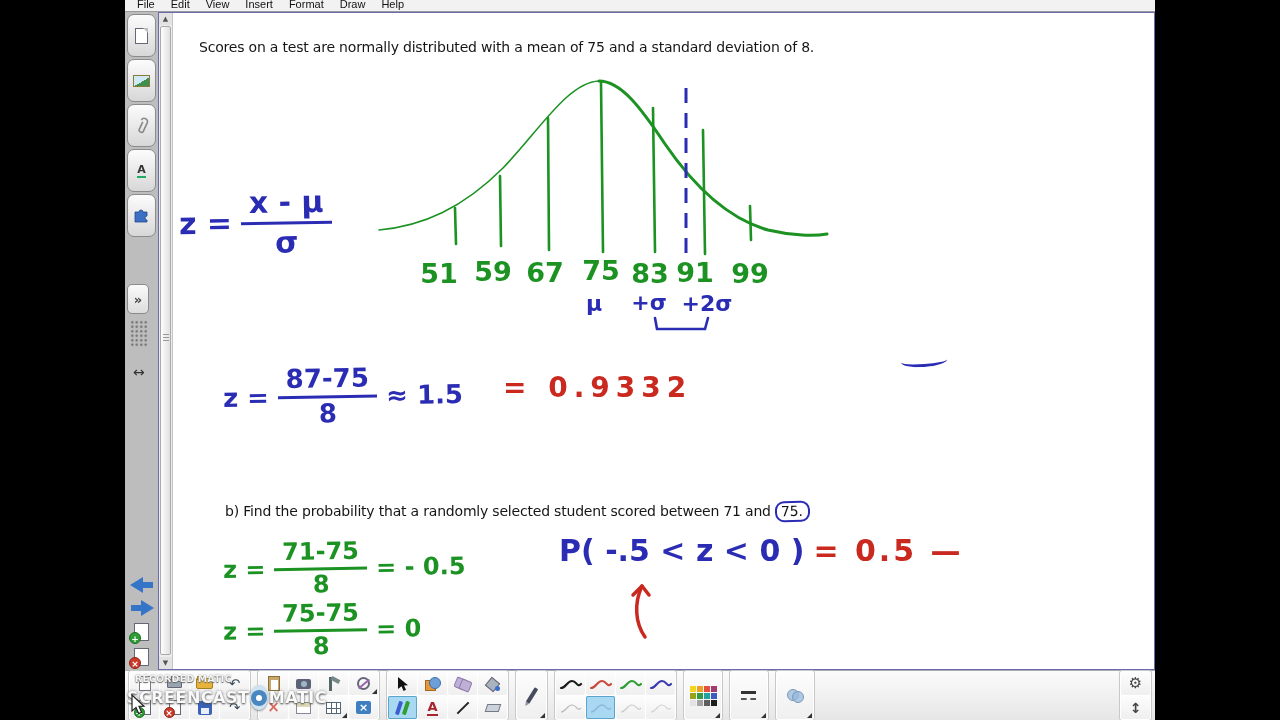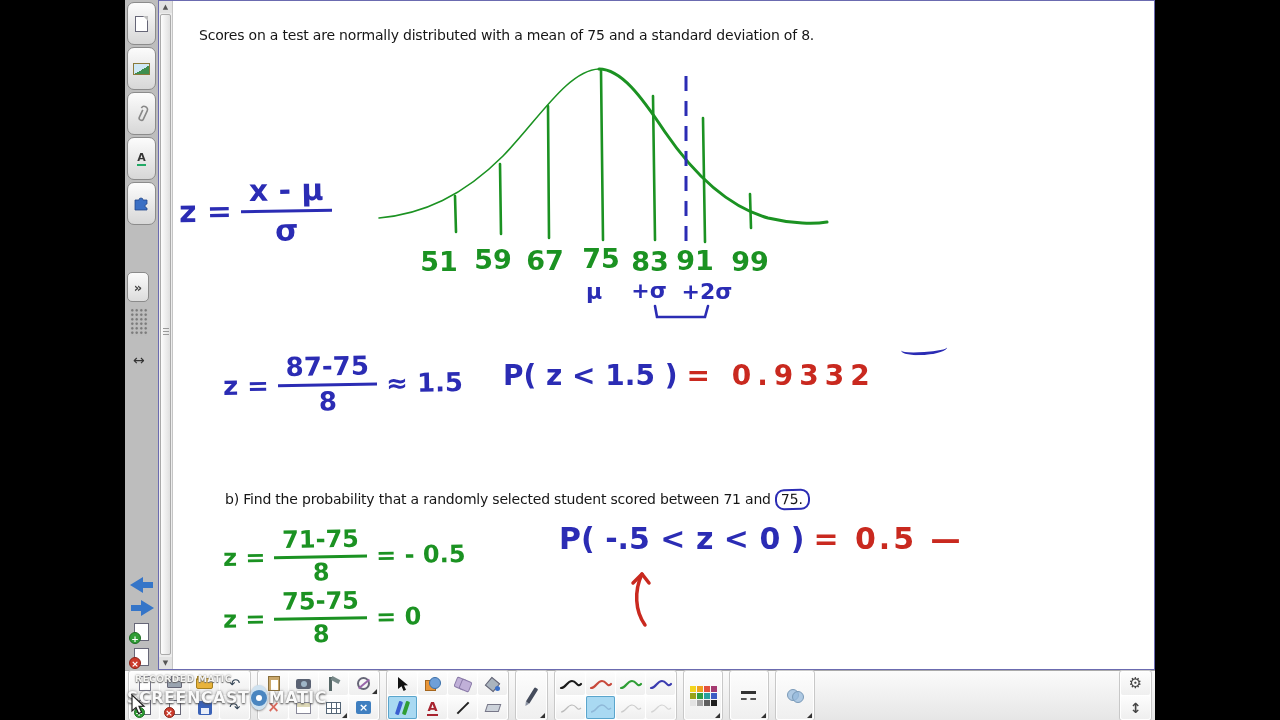--- a/index.html
+++ b/index.html
@@ -174,20 +174,29 @@
                    display:flex; align-items:center; justify-content:center; }
   .wm-logo .dot { width:6px; height:6px; border-radius:50%; background:#fff; }
 
   .cursor { position:absolute; left:130px; top:694px; z-index:9; }
 </style>
 </head>
 <body>
 
 <div class="app">
 
+  <div class="menubar">
+    <span class="menu-item">File</span>
+    <span class="menu-item">Edit</span>
+    <span class="menu-item">View</span>
+    <span class="menu-item">Insert</span>
+    <span class="menu-item">Format</span>
+    <span class="menu-item">Draw</span>
+    <span class="menu-item">Help</span>
+  </div>
 
   <div class="main">
 
     <div class="sidebar">
       <div class="side-tab">
           <div class="ic-page"></div>
         </div>
       <div class="side-tab">
           <div class="ic-img"></div>
         </div>
@@ -280,21 +289,20 @@
 
         <div class="hw-row ink-blue" style="left:50px; top:350px; font-size:26px; font-weight:bold; transform:rotate(-1deg);">
           <span>z =</span>
           <span class="frac frac-blue">
             <span class="num">87-75</span>
             <span class="den">8</span>
           </span>
           <span>≈ 1.5</span>
         </div>
         <div class="hw-row" style="left:330px; top:358px; font-size:28px; font-weight:bold;">
-          <span class="ink-blue">P( z &lt; 1.5 )</span>
           <span class="ink-red spaced">= 0.9332</span>
         </div>
 
         <div class="typed" style="left:52px; top:488px;">
           <span>b) Find the probability that a randomly selected student scored between 71 and </span><span class="boxed">75.</span>
         </div>
 
         <div class="hw-row ink-green" style="left:50px; top:524px; font-size:24px; font-weight:bold; transform:rotate(-1deg);">
           <span>z =</span>
           <span class="frac frac-green">

